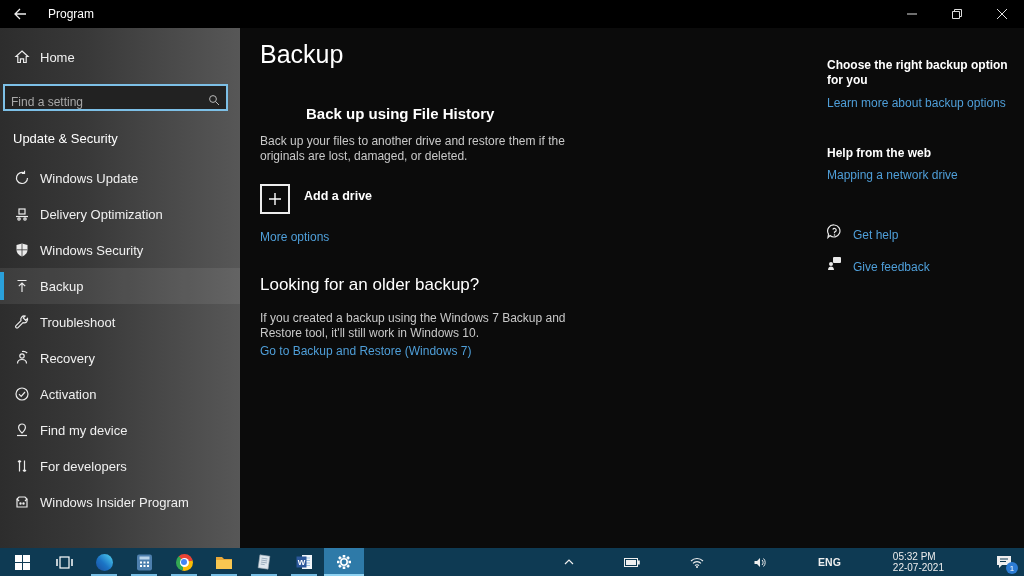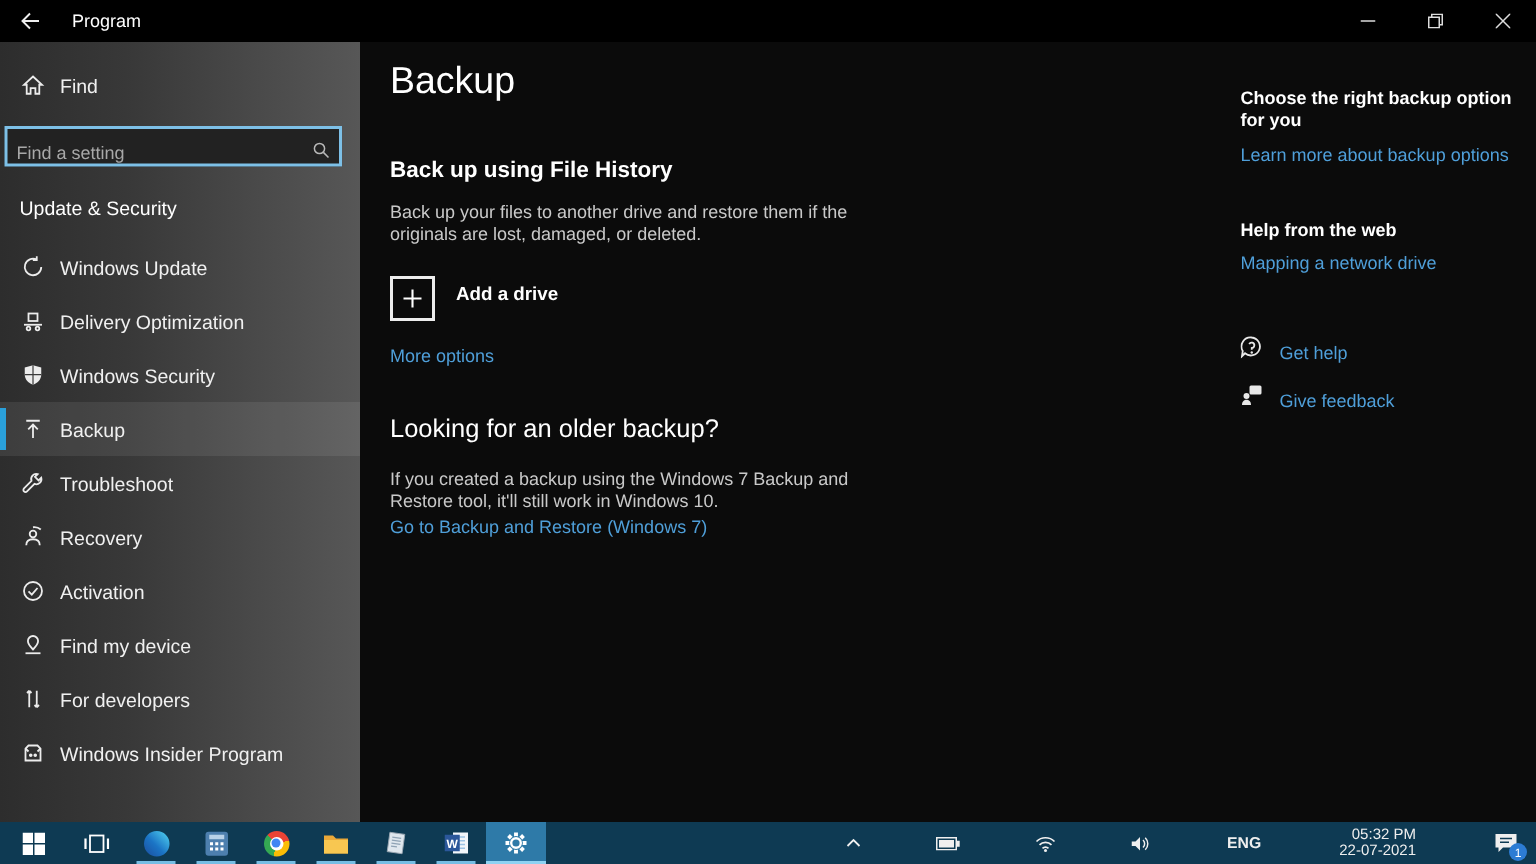--- a/index.html
+++ b/index.html
@@ -34,21 +34,21 @@
   .nav{margin-top:8px;}
   .nav .side-row{height:36px;}
   .side-row.selected{background:rgba(255,255,255,0.08);}
   .side-row.selected::before{content:"";position:absolute;left:0;top:4px;bottom:4px;width:4px;background:var(--accent);}
   .side-row svg{stroke:#ececec;fill:none;stroke-width:1.2;}
 
   
   .content{position:absolute;top:28px;left:240px;width:784px;height:520px;background:var(--content-bg);color:#fff;}
   .main-col{position:absolute;left:20px;top:12px;width:350px;}
   .page-title{font-size:25px;font-weight:300;color:#fff;}
-  .section-h{margin-top:36px;font-size:15px;font-weight:bold;color:#fff;}
+  .section-h{margin-top:36px;font-size:15px;font-weight:bold;color:#fff;margin-left:46px;}
   .body-txt{margin-top:12px;font-size:12px;line-height:15px;color:#c9c9c9;width:335px;}
   .add-drive{margin-top:20px;display:flex;align-items:flex-start;gap:14px;cursor:pointer;}
   .plus-box{width:30px;height:30px;border:2px solid #ededed;display:flex;align-items:center;justify-content:center;}
   .plus-box svg{stroke:#fff;stroke-width:1.4;}
   .add-drive-label{font-size:12.5px;font-weight:600;margin-top:5px;color:#fff;}
   .link{color:var(--link);font-size:12px;cursor:pointer;display:inline-block;}
   .more-options{margin-top:16px;}
   .section-h2{margin-top:30px;font-size:17px;font-weight:400;color:#fff;}
   .older-body{margin-top:16px;}
   .older-link{margin-top:2px;}
@@ -68,21 +68,21 @@
   
   .taskbar{position:absolute;bottom:0;left:0;right:0;height:28px;background:var(--taskbar);display:flex;align-items:stretch;color:#fff;}
   .tb-btn{width:40px;display:flex;align-items:center;justify-content:center;position:relative;cursor:pointer;}
   .tb-btn.running::after{content:"";position:absolute;bottom:0;left:7px;right:7px;height:2px;background:#76bde4;}
   .tb-btn.active{background:var(--taskbar-active);}
   .tb-btn.active::after{left:0;right:0;background:#8ed2f2;}
   .tray{margin-left:auto;display:flex;align-items:center;}
   .tray-item{display:flex;align-items:center;justify-content:center;height:28px;padding:0 7px;cursor:pointer;color:#eee;margin-left:36px;}
   .tray svg{fill:#efefef;}
   .lang{font-size:10.5px;font-weight:bold;padding:0 8px;}
-  .clock{font-size:10px;line-height:11px;text-align:right;padding:0 8px;}
+  .clock{font-size:10px;line-height:11px;text-align:left;padding:0 8px;}
   .notif{position:relative;padding:0 12px 0 8px;}
   .badge{position:absolute;right:6px;bottom:2px;width:12px;height:12px;border-radius:50%;background:#2c7cd4;color:#fff;font-size:8px;display:flex;align-items:center;justify-content:center;}
 
   .chrome-outer{width:17px;height:17px;border-radius:50%;background:conic-gradient(from -45deg,#ea4335 0 120deg,#4285f4 0 120.1deg,#fbbc05 120deg 240deg,#34a853 240deg 360deg);display:flex;align-items:center;justify-content:center;}
   .chrome-mid{width:9px;height:9px;border-radius:50%;background:#fff;display:flex;align-items:center;justify-content:center;}
   .chrome-core{width:6px;height:6px;border-radius:50%;background:#4285f4;}
   .edge-ball{width:17px;height:17px;border-radius:50%;background:linear-gradient(225deg,#49c5ea 10%,#1b74c5 55%,#1b4d9e 100%);}
 </style>
 </head>
 <body>
@@ -115,21 +115,21 @@
     </div>
   </div>
 
   <div class="sidebar">
     <div class="side-row home-row">
       <span class="ic">
         <svg width="16" height="16" viewBox="0 0 16 16">
             <path d="M8 2 L14 7.5 H12.2 V13.5 H9.6 V9.8 H6.4 V13.5 H3.8 V7.5 H2 Z"></path>
           </svg>
       </span>
-      <span>Find</span>
+      <span>Home</span>
     </div>
 
     <div class="searchbox">
       <input type="text" placeholder="Find a setting" style="">
       <span class="search-glyph">
         <svg width="12" height="12" viewBox="0 0 12 12">
             <circle cx="5" cy="5" r="3.4" stroke="#b9b9b9" fill="none"></circle>
             <path d="M7.6 7.6 L11 11" stroke="#b9b9b9"></path>
           </svg>
       </span>

